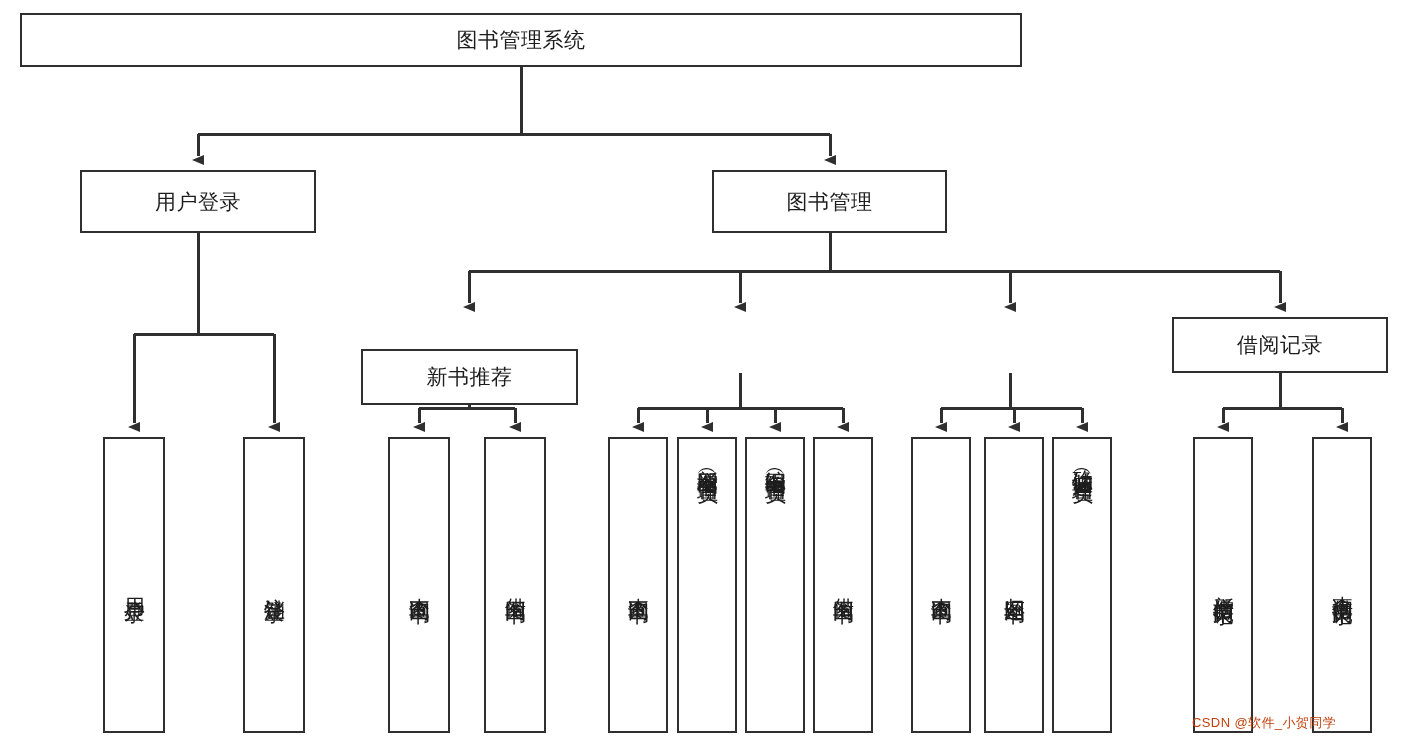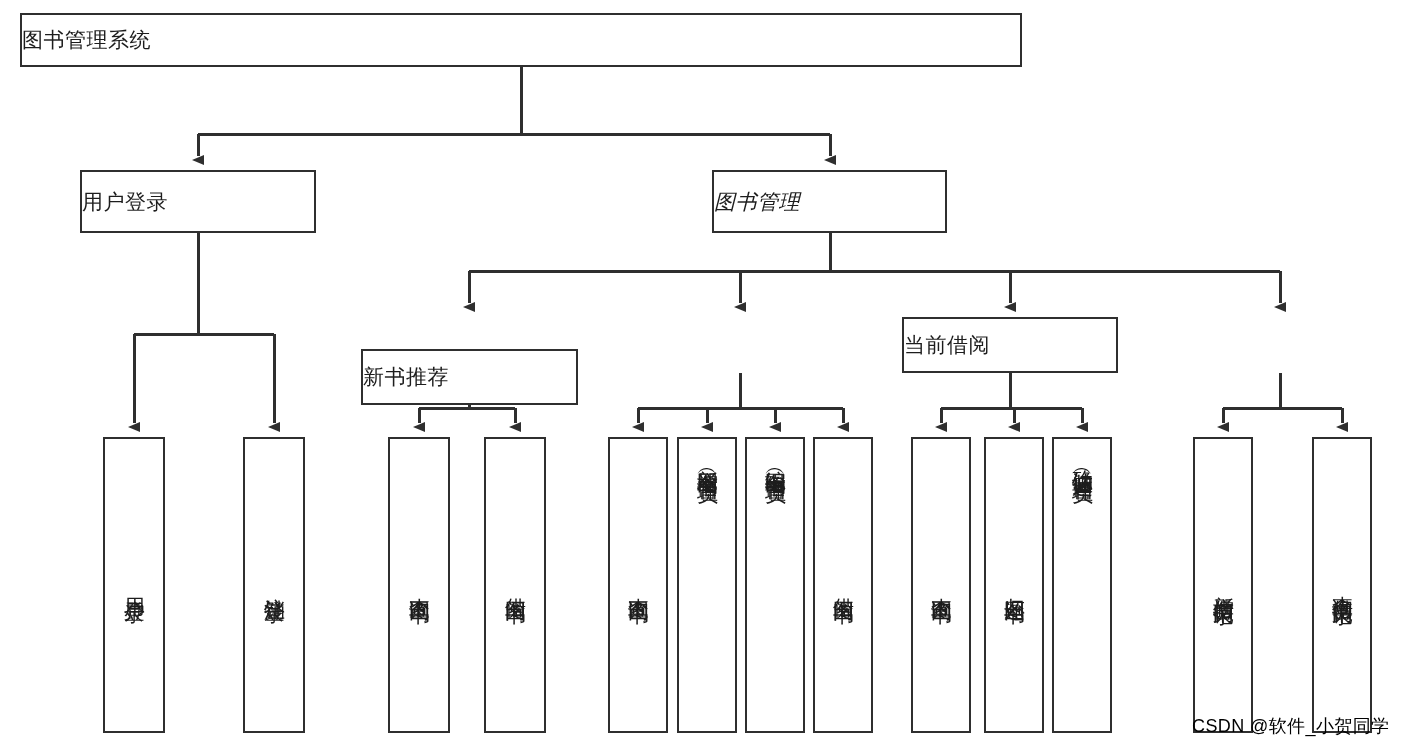--- a/index.html
+++ b/index.html
@@ -24,21 +24,21 @@
     width: 1405px;
     height: 747px;
   }
   .node {
     position: absolute;
     box-sizing: border-box;
     background: #ffffff;
     border: 2px solid #2f2f2f;
     display: flex;
     align-items: center;
-    justify-content: flex-start;
+    justify-content: center;
     text-align: center;
     color: #1d1d1d;
     z-index: 2;
   }
   .node .label {
     font-size: 21px;
     line-height: 1.12;
     letter-spacing: 0.5px;
     white-space: pre;
   }
@@ -54,22 +54,22 @@
     align-items: flex-start;
     justify-content: center;
     padding-top: 14px;
   }
   .node.vertical.short {
     align-items: center;
     padding-top: 0;
   }
   .watermark {
     position: absolute;
-    color: #000000;
-    font-size: 18px;
+    color: #c2410c;
+    font-size: 13px;
     letter-spacing: 0.4px;
     z-index: 3;
     white-space: nowrap;
   }
 </style>
 </head>
 <body>
 
 <div id="canvas">
 
@@ -123,29 +123,29 @@
     </g>
   </svg>
 
   <div class="node" style="left:20px; top:13px; width:1002px; height:54px;">
     <span class="label">图书管理系统</span>
   </div>
 
   <div class="node" style="left:80px; top:170px; width:236px; height:63px;">
     <span class="label">用户登录</span>
   </div>
-  <div class="node" style="left:712px; top:170px; width:235px; height:63px;font-style:italic;">
+  <div class="node" style="left:712px; top:170px; width:235px; height:63px;">
     <span class="label">图书管理</span>
   </div>
 
   <div class="node" style="left:361px; top:317px; width:217px; height:56px;margin-top:32px;">
     <span class="label">新书推荐</span>
   </div>
-  <div class="node" style="left:902px; top:317px; width:216px; height:56px;">
-    <span class="label">当前借阅</span>
+  <div class="node" style="left:1172px; top:317px; width:216px; height:56px;">
+    <span class="label">借阅记录</span>
   </div>
 
   <div class="node vertical short" style="left:103px; top:437px; width:62px; height:296px;">
     <span class="label">用户登录</span>
   </div>
   <div class="node vertical short" style="left:243px; top:437px; width:62px; height:296px;">
     <span class="label">注销登录</span>
   </div>
 
   <div class="node vertical short" style="left:388px; top:437px; width:62px; height:296px;">

